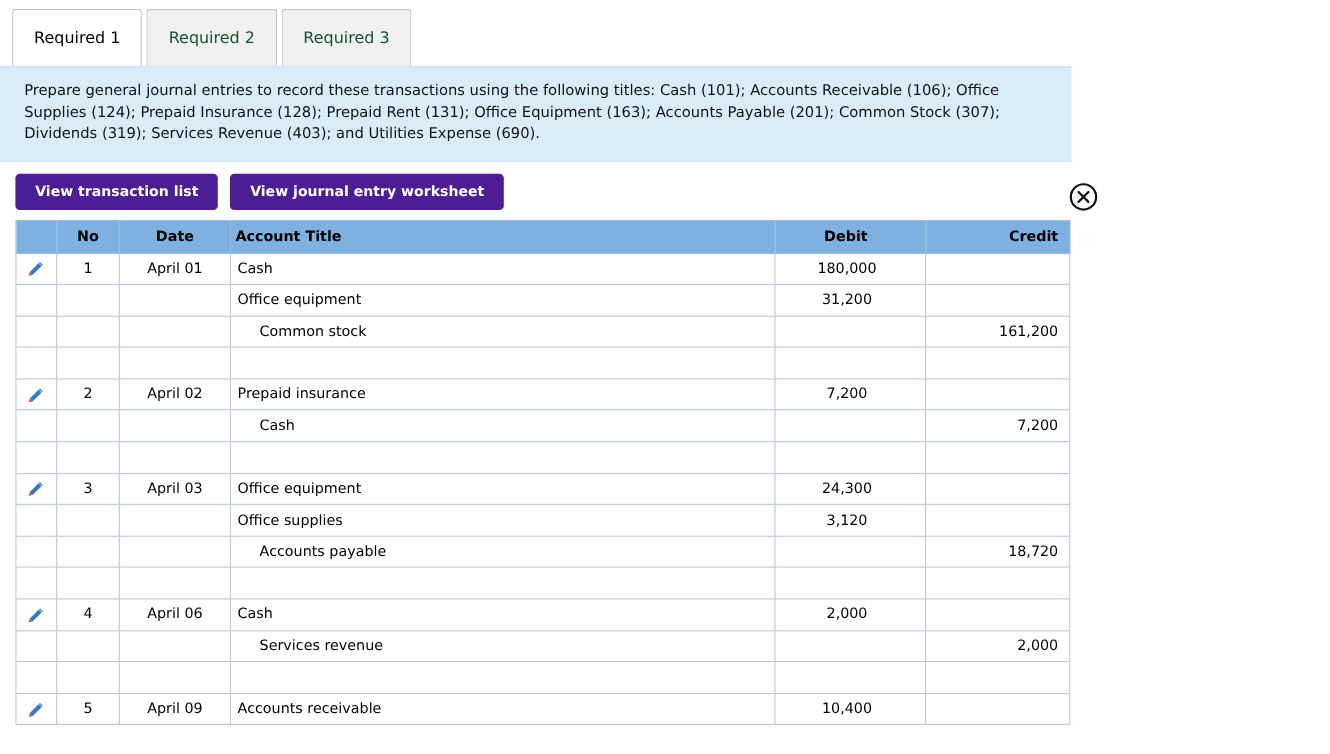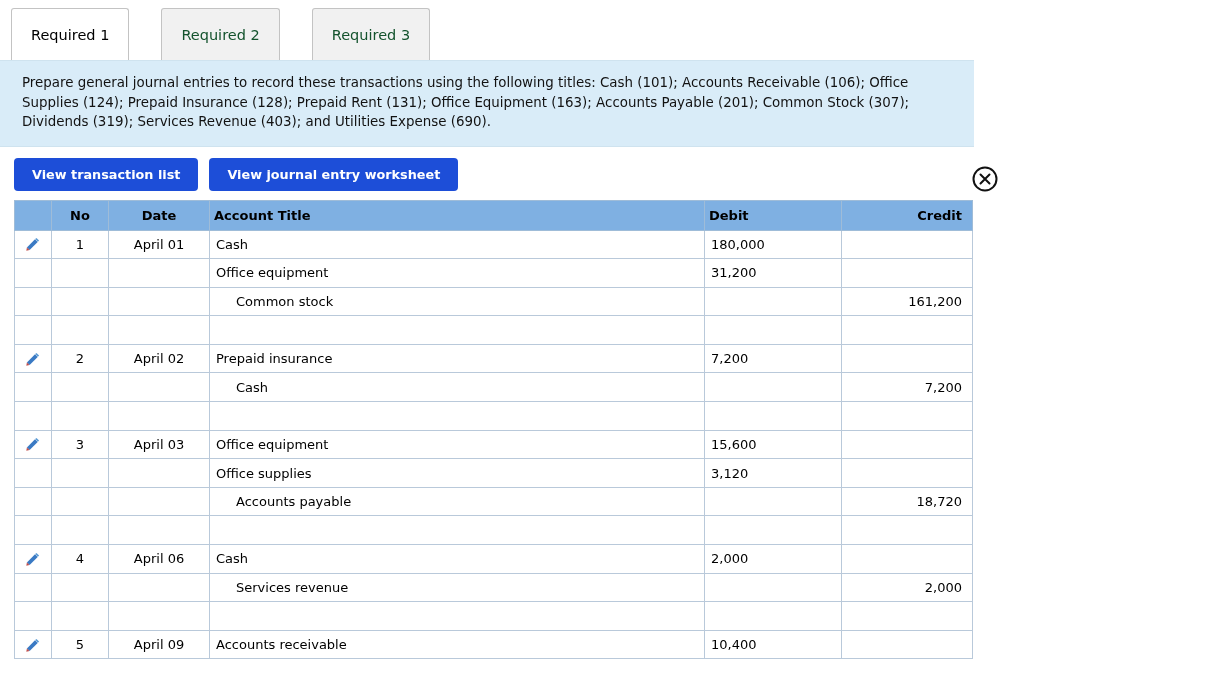--- a/index.html
+++ b/index.html
@@ -17,21 +17,20 @@
   }
 
   
   .tab-strip {
     position: relative;
     height: 60px;
     padding-left: 11px;
     box-sizing: border-box;
     display: flex;
     align-items: flex-end;
-    gap: 28px;
   }
   .tab {
     height: 52px;
     min-width: 110px;
     box-sizing: border-box;
     display: flex;
     align-items: center;
     justify-content: center;
     padding: 0 19px;
     font-size: 14.5px;
@@ -70,21 +69,21 @@
   
   .action-bar {
     position: relative;
     height: 53px;
     padding: 11px 0 0 14px;
     box-sizing: border-box;
     display: flex;
     align-items: flex-start;
   }
   .btn {
-    background: #1d4ed8;
+    background: #4c1d95;
     color: #ffffff;
     font-weight: bold;
     font-size: 12.8px;
     border: none;
     border-radius: 4px;
     padding: 9px 18px;
     margin-right: 11px;
     cursor: pointer;
     font-family: "DejaVu Sans", "Liberation Sans", sans-serif;
     white-space: nowrap;
@@ -138,21 +137,21 @@
     border: 1px solid #b9c9da;
   }
   th.h-pencil {
     width: 28px;
     background: transparent;
     border: none;
   }
   .c-no    { width: 48px;  text-align: center; }
   .c-date  { width: 92px;  text-align: center; }
   .c-title { width: 486px; text-align: left; }
-  .c-debit { width: 120px; text-align: left; padding-right: 12px !important; }
+  .c-debit { width: 120px; text-align: center; padding-right: 12px !important; }
   .c-credit{ width: 116px; text-align: right; padding-right: 10px !important; }
   .indent  { padding-left: 26px !important; }
 
   .pencil-svg { display: block; margin: 0 auto; }
 </style>
 </head>
 <body>
 
 <div class="tab-strip">
   <div class="tab active">
@@ -267,21 +266,21 @@
           <td class="c-pencil has-icon">
             <svg class="pencil-svg" width="16" height="16" viewBox="0 0 16 16">
               <path d="M11.4 1.9 L14.1 4.6 L12.9 5.8 L10.2 3.1 Z" fill="#5b9bd5"></path>
               <path d="M10.0 3.3 L12.7 6.0 L4.6 14.1 L1.9 11.4 Z" fill="#3a7ac4"></path>
               <path d="M1.9 11.4 L4.6 14.1 L1.3 14.7 Z" fill="#c0504d"></path>
             </svg>
           </td>
           <td class="c-no">3</td>
           <td class="c-date">April 03</td>
           <td class="c-title">Office equipment</td>
-          <td class="c-debit">15,600</td>
+          <td class="c-debit">24,300</td>
           <td class="c-credit"></td>
         </tr>
         <tr>
           <td class="c-pencil"></td>
           <td class="c-no"></td>
           <td class="c-date"></td>
           <td class="c-title">Office supplies</td>
           <td class="c-debit">3,120</td>
           <td class="c-credit"></td>
         </tr>

